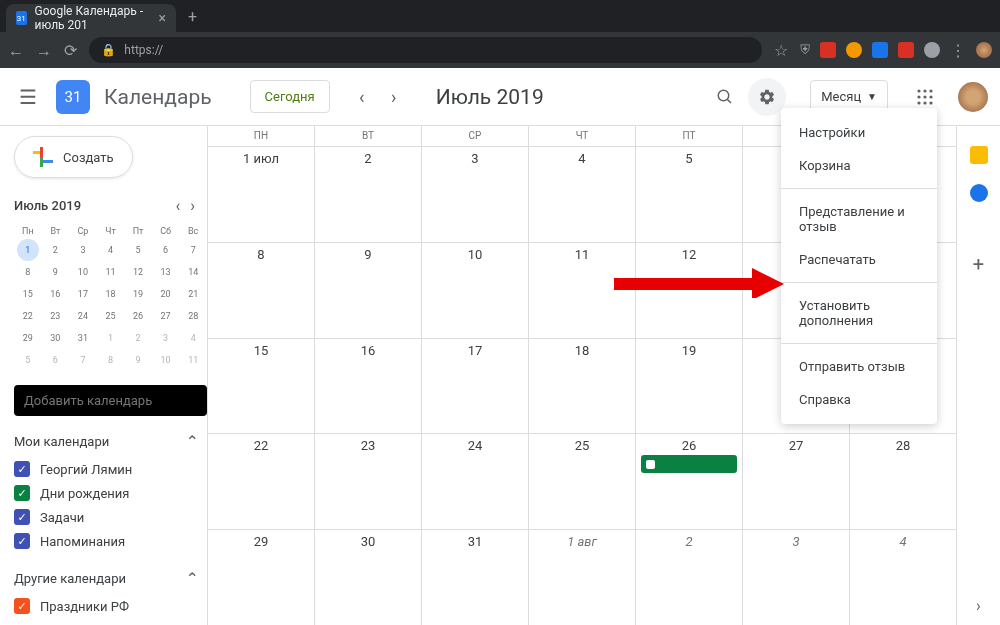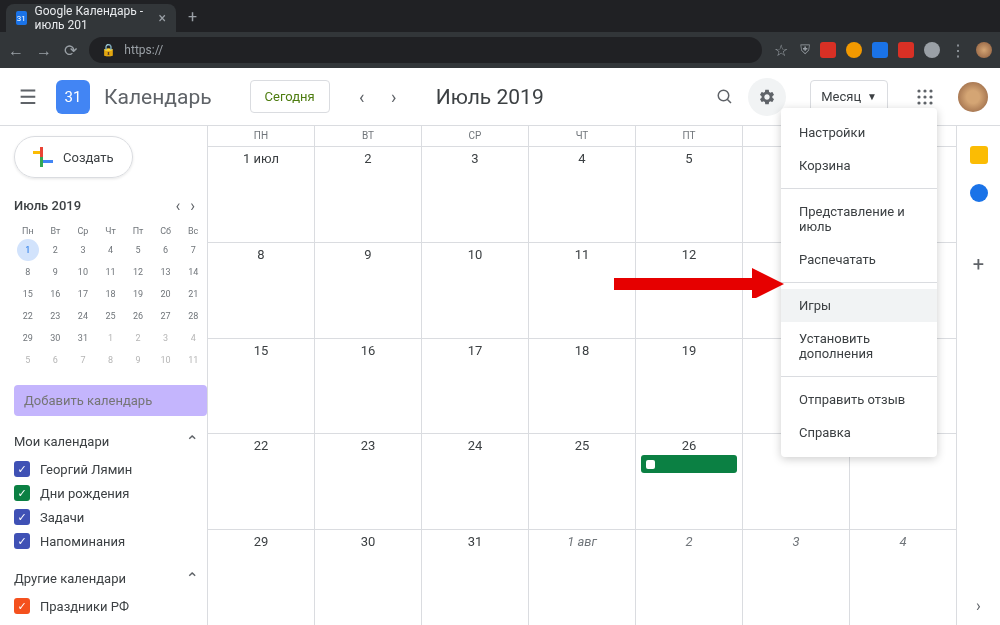--- a/index.html
+++ b/index.html
@@ -52,21 +52,21 @@
 .mini-arrow { color: #5f6368; font-size: 16px; cursor: pointer; padding: 2px 4px; }
 .mini-cal { font-size: 9px; color: #70757a; }
 .mini-cal table { width: 100%; border-collapse: collapse; }
 .mini-cal th { font-weight: 400; padding: 3px 0; text-align: center; width: 14.28%; }
 .mini-cal td { text-align: center; padding: 0; }
 .mini-day { width: 22px; height: 22px; line-height: 22px; display: inline-block; border-radius: 50%; cursor: pointer; }
 .mini-day.today-bg { background: #d2e3fc; color: #1a73e8; }
 .mini-day.other { color: #b5b5b5; }
 
 .add-cal { display: flex; align-items: center; gap: 8px; margin: 14px 0 10px; }
-.add-cal-input { flex: 1; background: #c4b5fd; border: none; border-radius: 4px; padding: 8px 10px; font-size: 13px; color: #5f6368; }
+.add-cal-input { flex: 1; background: #000000; border: none; border-radius: 4px; padding: 8px 10px; font-size: 13px; color: #5f6368; }
 
 .cal-section { margin-top: 10px; }
 .section-header { display: flex; align-items: center; justify-content: space-between; font-size: 13px; color: #3c4043; font-weight: 400; padding: 6px 8px 6px 0; cursor: pointer; }
 .chevron { color: #5f6368; font-size: 16px; }
 .cal-item { display: flex; align-items: center; gap: 10px; padding: 4px 0; font-size: 13px; color: #3c4043; }
 .checkbox { width: 16px; height: 16px; border-radius: 3px; display: flex; align-items: center; justify-content: center; color: #fff; font-size: 11px; }
 
 
 .main-grid { flex: 1; display: flex; flex-direction: column; border-left: 1px solid #dadce0; }
 .weekday-row { display: flex; height: 20px; }
@@ -438,24 +438,23 @@
     <div class="rail-icon" style="background:#1a73e8;border-radius:50%"></div>
     <div class="rail-plus">+</div>
     <div class="rail-chevron">›</div>
   </div>
 </div>
 
 <div class="dropdown" id="dropdown">
     <div class="dropdown-item">Настройки</div>
     <div class="dropdown-item">Корзина</div>
     <div class="dropdown-divider"></div>
-    <div class="dropdown-item">Представление и июль</div>
+    <div class="dropdown-item">Представление и отзыв</div>
     <div class="dropdown-item">Распечатать</div>
     <div class="dropdown-divider"></div>
-    <div class="dropdown-item hover">Игры</div>
     <div class="dropdown-item">Установить дополнения</div>
     <div class="dropdown-divider"></div>
     <div class="dropdown-item">Отправить отзыв</div>
     <div class="dropdown-item">Справка</div>
   </div>
 
 <svg class="red-arrow" width="170" height="30" viewBox="0 0 170 30">
   <rect x="0" y="10" width="140" height="12" fill="#e60000"></rect>
   <polygon points="138,0 170,16 138,32" fill="#e60000"></polygon>
 </svg>

